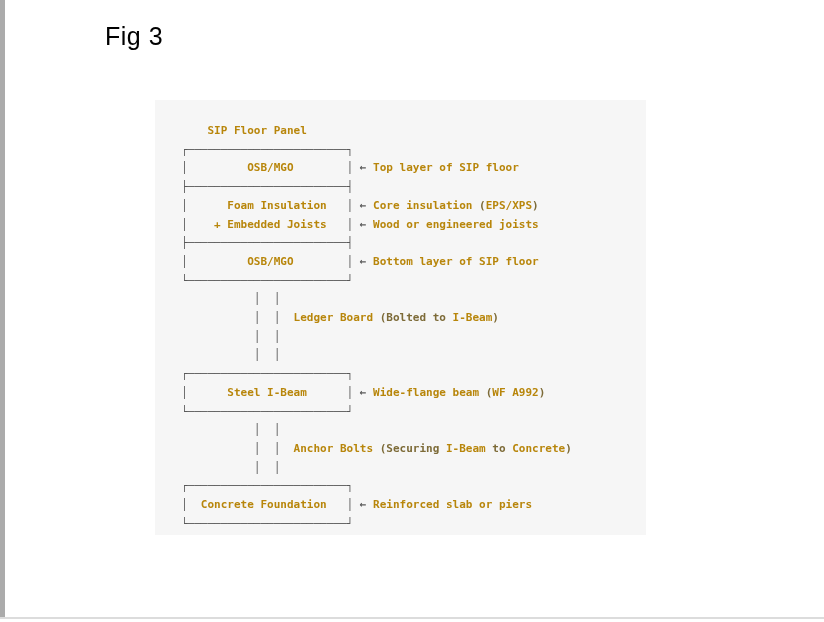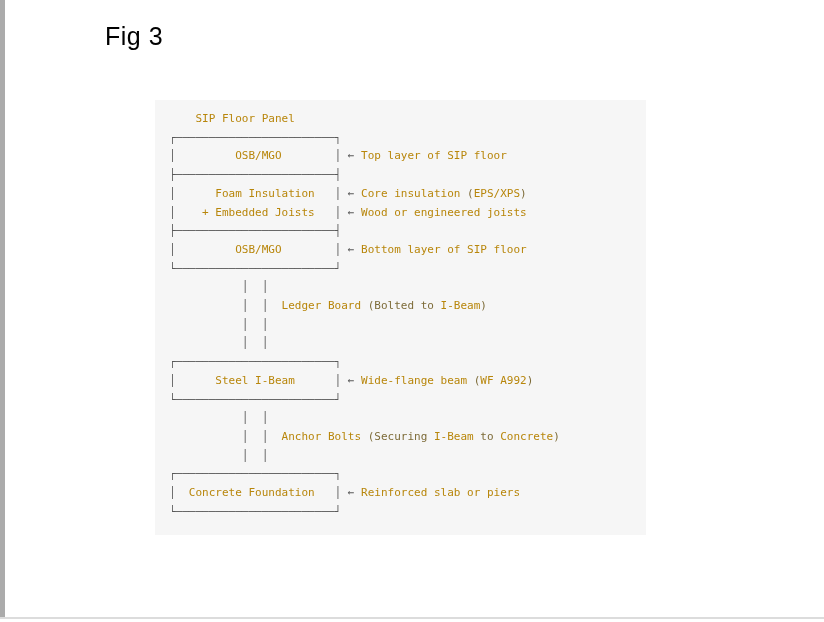--- a/index.html
+++ b/index.html
@@ -38,26 +38,27 @@
     letter-spacing: 0.5px;
   }
   .code-panel {
     position: absolute;
     left: 155px; top: 100px;
     width: 491px; height: 435px;
     background: #f6f6f6;
     box-sizing: border-box;
   }
   .diagram {
-    margin: 0;
+    margin: 12px;
     padding: 10px 0 0 14px;
     font-family: "DejaVu Sans Mono", "Liberation Mono", monospace;
     font-size: 11px;
     line-height: 18.7px;
     white-space: pre;
+    font-weight: bold;
   }
   .drow { white-space: pre; }
   .c-g { color: #5a5a5a; }          
   .c-y { color: #b8860b; }          
   .c-d { color: #7d6b38; }          
 </style>
 </head>
 <body>
 
 <div class="page">

